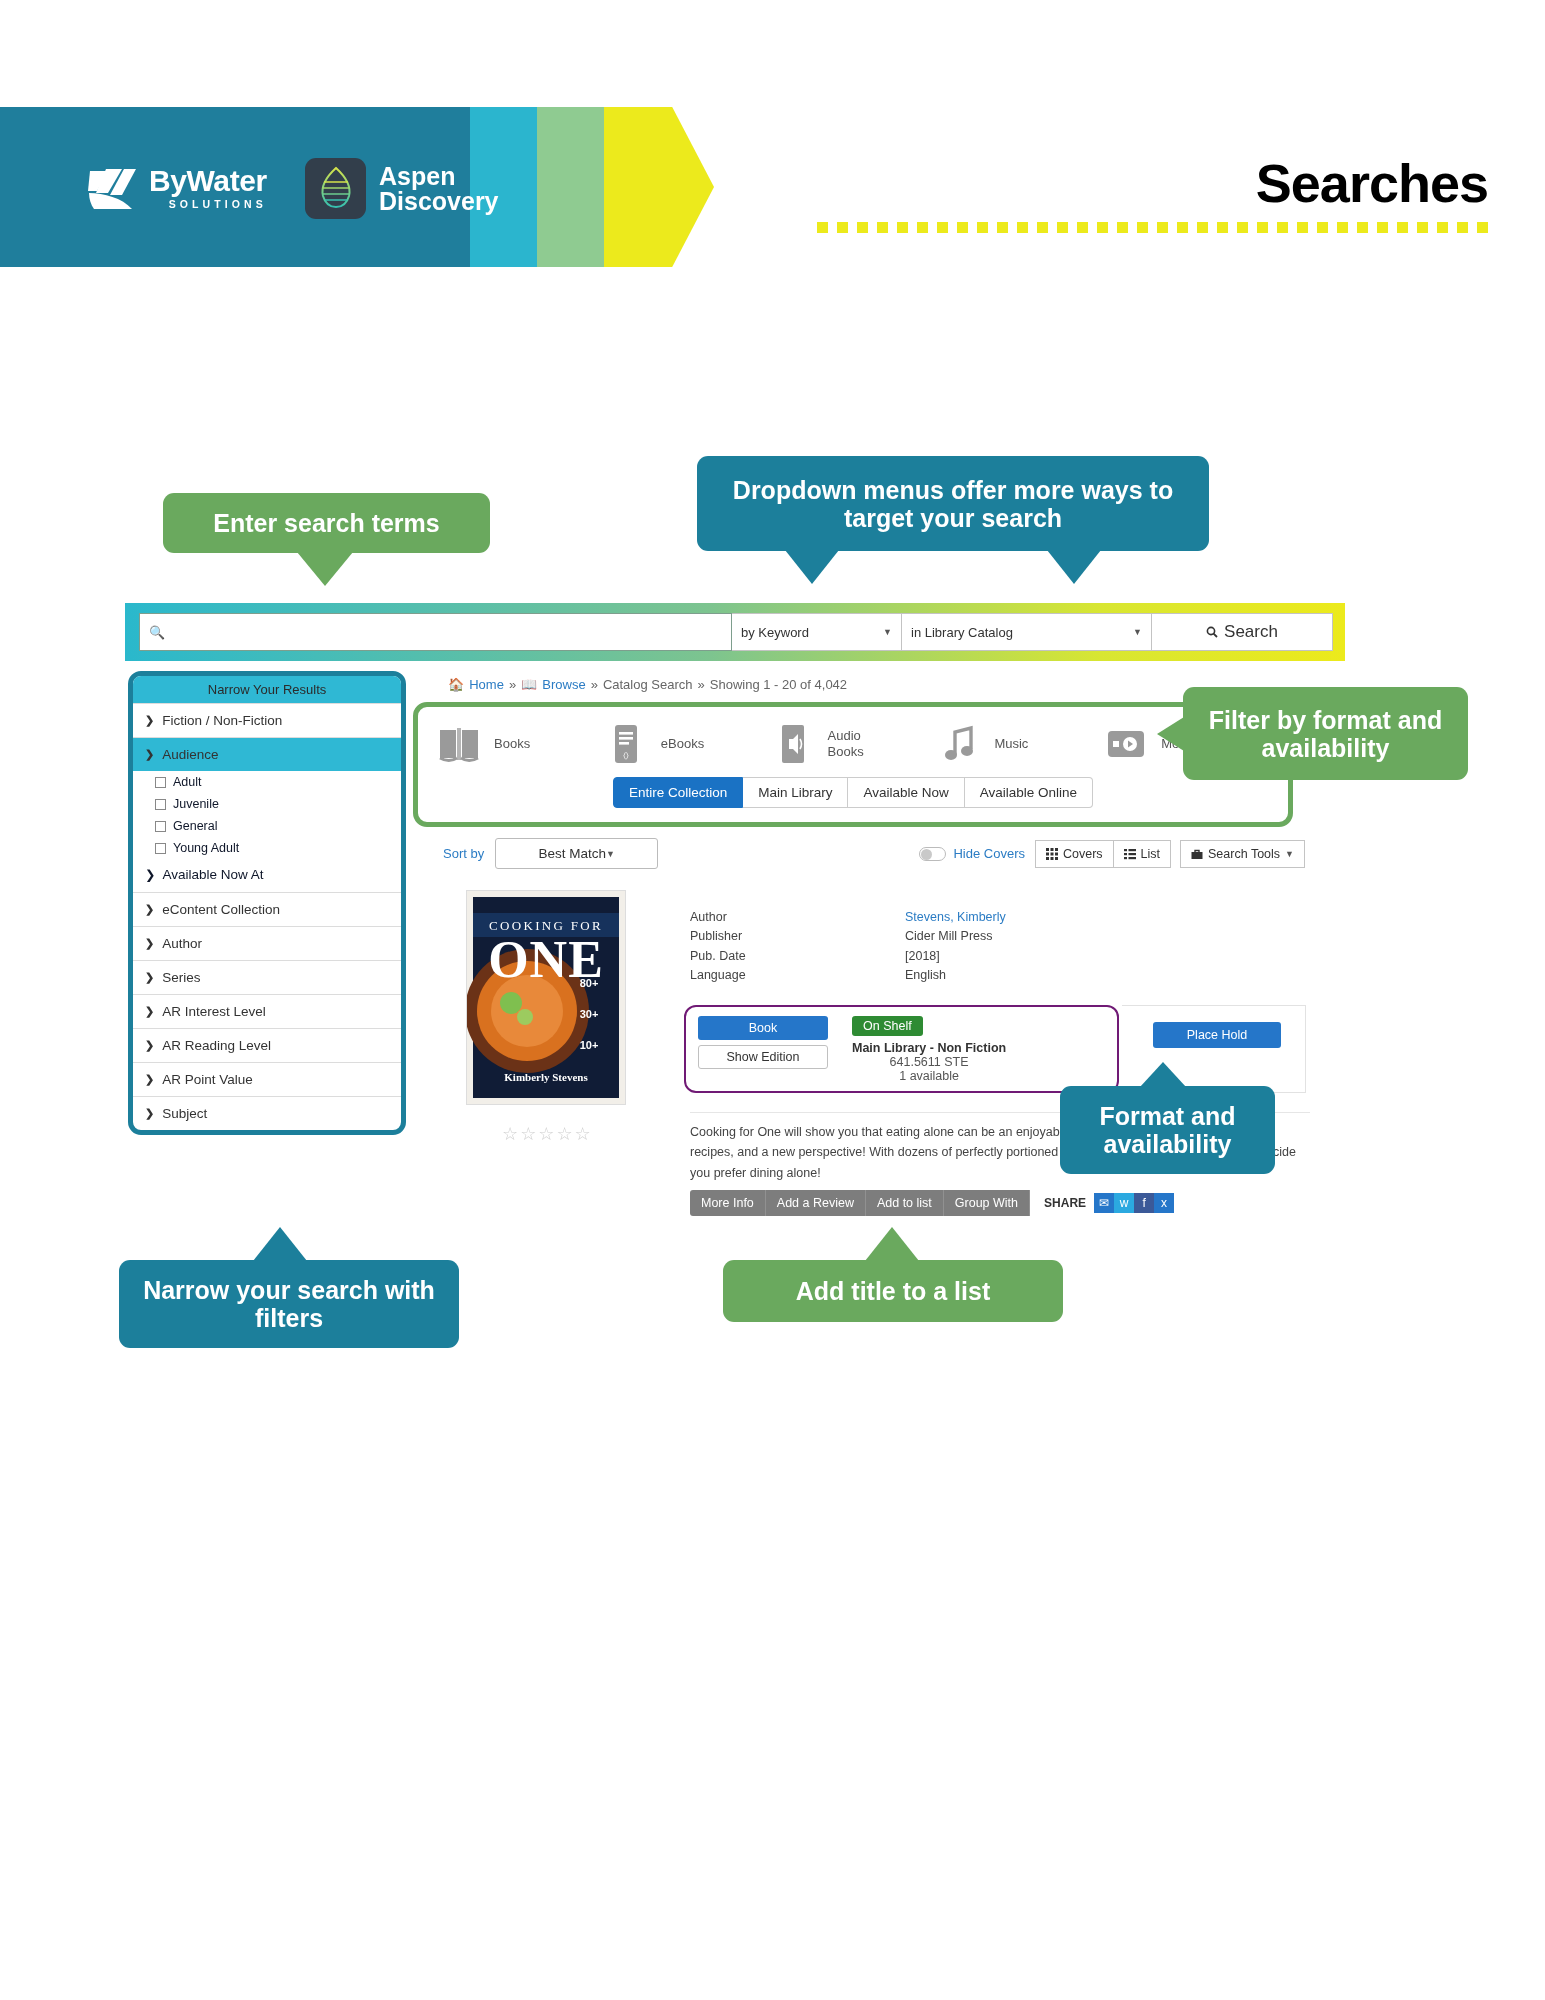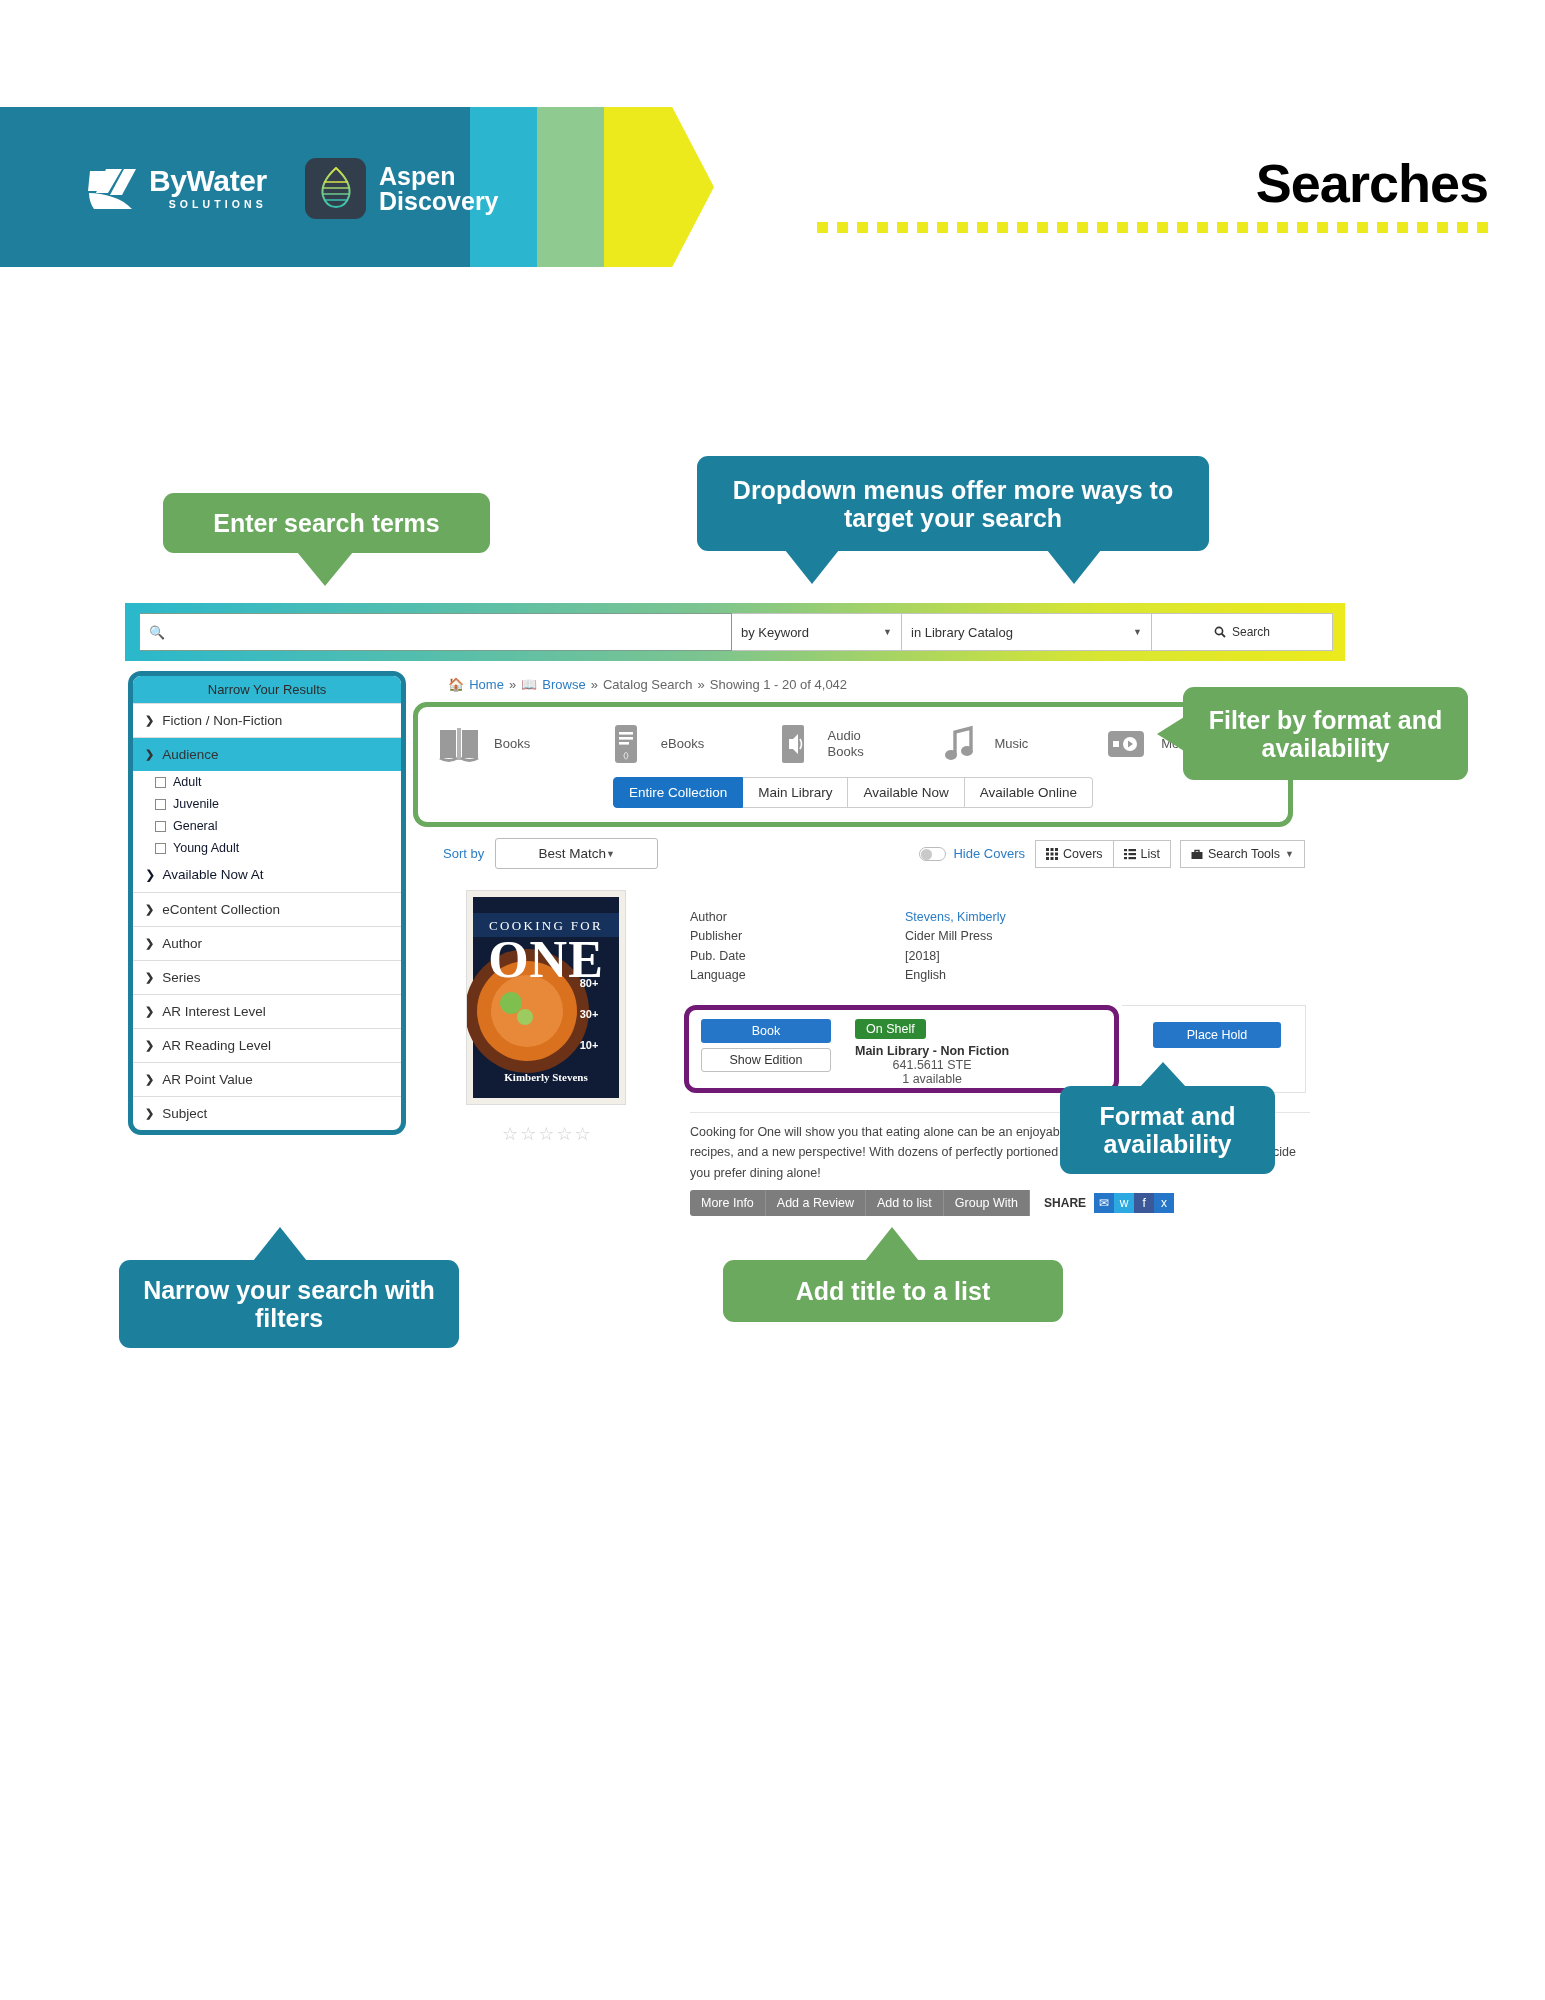--- a/index.html
+++ b/index.html
@@ -36,21 +36,21 @@
     background: linear-gradient(to right, #2ab8cc 0%, #7dc48f 48%, #d8e632 80%, #ecea1c 100%); }
   .searchbar-inner { position: absolute; left: 139px; top: 613px; width: 1194px; height: 38px; display: flex; }
   .sb-input { flex: 0 0 593px; background: #fff; border: 1px solid #7e9e8d; display: flex; align-items: center; padding: 0 9px; }
   .sb-input .mag { color: #333; font-size: 13px; }
   .sb-sel { background: #fff; border: 1px solid #c3c3c3; border-left: none; display: flex; align-items: center;
     justify-content: space-between; padding: 0 9px; font-size: 13px; color: #333; }
   .sb-sel.a { flex: 0 0 170px; }
   .sb-sel.b { flex: 0 0 250px; }
   .caret { font-size: 9px; color: #555; }
   .sb-btn { flex: 1; background: #fff; border: 1px solid #c3c3c3; border-left: none; display: flex;
-    align-items: center; justify-content: center; gap: 6px; font-size: 12px; color: #333; }
+    align-items: center; justify-content: center; gap: 6px; font-size: 17px; color: #333; }
 
   
   .sidebar { position: absolute; left: 128px; top: 671px; width: 278px; background: #fff;
     border: 5px solid #1c7f9b; border-radius: 13px; overflow: hidden; }
   .sb-head { background: #2fb8d4; text-align: center; font-size: 13px; color: #2b2b2b; padding: 6px 0; }
   .facet { border-top: 1px solid #dcdcdc; padding: 9px 12px; font-size: 13.5px; color: #333; display: flex; align-items: center; gap: 8px; }
   .facet .arw { color: #333; font-size: 11px; font-weight: bold; }
   .facet.open { background: #2fb8d4; }
   .fopt { padding: 4px 12px 4px 22px; font-size: 12.5px; color: #0f172a; display: flex; align-items: center; gap: 7px; }
   .fopt .cb { width: 11px; height: 11px; border: 1px solid #888; background: #fff; display: inline-block; }
@@ -93,21 +93,21 @@
 
   .rec { position: absolute; left: 690px; top: 898px; width: 615px; }
   .rec-title { font-size: 18px; color: #333; }
   .rec-title a { color: #2b7cc4; text-decoration: none; }
   .rec-meta { margin-top: 10px; font-size: 12.5px; color: #444; }
   .rec-meta .row { display: flex; line-height: 1.55; }
   .rec-meta .k { width: 215px; }
   .rec-meta .v.link { color: #2b7cc4; }
 
   .avail-box { position: absolute; left: 684px; top: 1005px; width: 435px; background: #fff;
-    border: 5px solid #701a75; border-radius: 12px; height: 88px; }
+    border: 2px solid #701a75; border-radius: 12px; height: 88px; }
   .avail-inner { display: flex; padding: 9px 12px; gap: 24px; }
   .btn-book { width: 130px; background: #2576c9; color: #fff; font-size: 12.5px; text-align: center; padding: 5px 0; border-radius: 3px; }
   .btn-showed { width: 130px; background: #fff; border: 1px solid #c0c0c0; color: #333; font-size: 12.5px;
     text-align: center; padding: 4px 0; border-radius: 3px; margin-top: 5px; }
   .badge-onshelf { display: inline-block; background: #2e8b33; color: #fff; font-size: 12.5px; padding: 3px 11px; border-radius: 3px; }
   .loc { font-size: 12.5px; color: #333; font-weight: bold; margin-top: 5px; }
   .call { font-size: 12.5px; color: #555; text-align: center; }
   .availn { font-size: 12.5px; color: #555; text-align: center; }
   .hold-wrap { position: absolute; left: 1122px; top: 1005px; width: 184px; height: 88px; border: 1px solid #e2e2e2; border-left: none; }
   .btn-hold { position: absolute; left: 1153px; top: 1022px; width: 128px; background: #2576c9; color: #fff;

